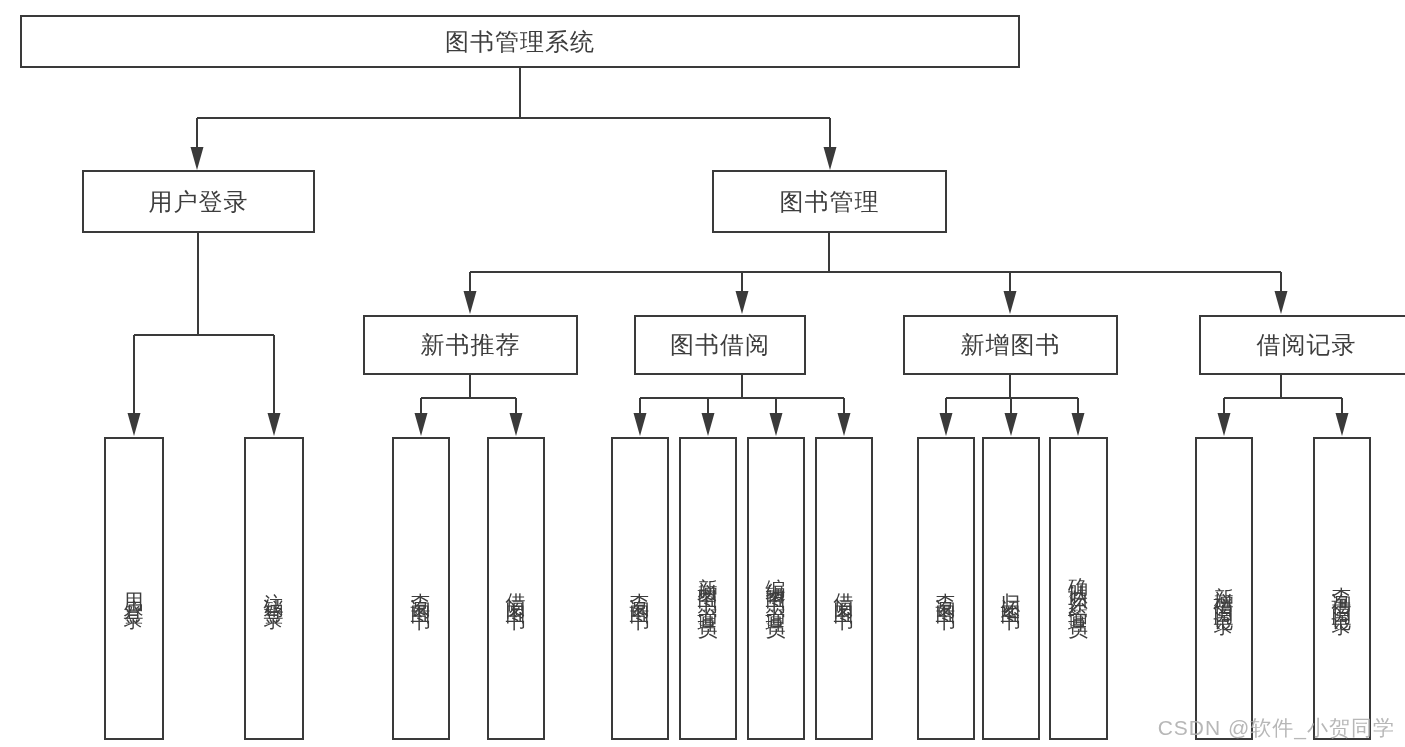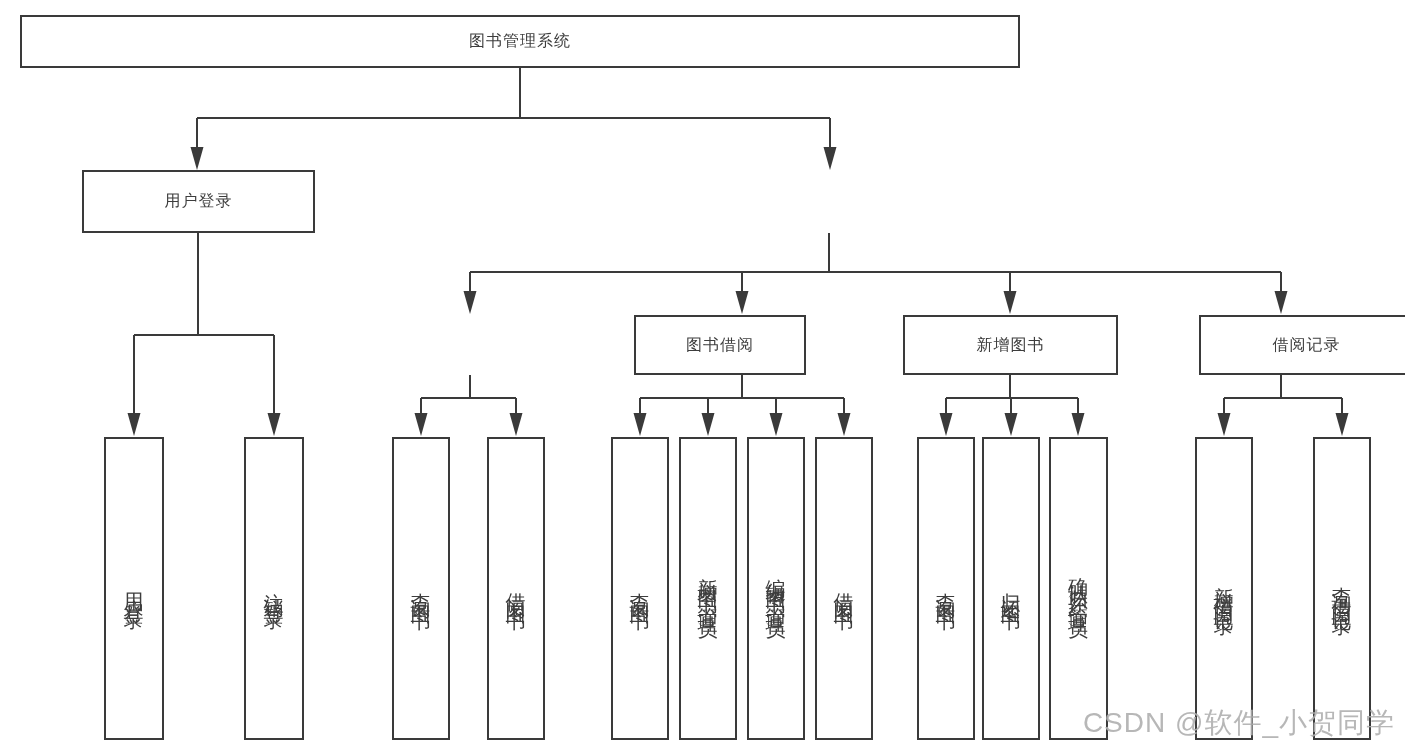--- a/index.html
+++ b/index.html
@@ -9,21 +9,21 @@
     background:#ffffff;
     font-family:"Liberation Sans","DejaVu Sans",sans-serif;
     overflow:hidden;
   }
   #wires{position:absolute;left:0;top:0;width:1405px;height:747px;}
   .hbox{
     position:absolute;
     border:2px solid #3a3a3a;
     background:#ffffff;
     display:flex;align-items:center;justify-content:center;
-    font-size:16px;color:#3d3d3d;
+    font-size:24px;color:#3d3d3d;
     letter-spacing:1px;
     box-sizing:border-box;
   }
   .vbox{
     position:absolute;
     border:2px solid #3a3a3a;
     background:#ffffff;
     display:flex;align-items:center;justify-content:center;
     box-sizing:border-box;
     top:437px;height:303px;width:58px;
@@ -32,21 +32,21 @@
     writing-mode:vertical-rl;
     text-orientation:mixed;
     font-size:20px;color:#3d3d3d;
     letter-spacing:6px;
     line-height:1;
     white-space:nowrap;
   }
   .watermark{
     position:absolute;
     right:10px;bottom:5px;
-    font-size:28px;
+    font-size:21px;
     color:rgba(175,175,175,0.9);
     letter-spacing:1px;
     pointer-events:none;
     text-align:center;
   }
 </style>
 </head>
 <body>
 
 <div id="canvas">
@@ -119,21 +119,27 @@
     </g>
   </svg>
 
   <div class="hbox" style="left:20px;top:15px;width:1000px;height:53px;">
     <span>图书管理系统</span>
   </div>
 
   <div class="hbox" style="left:82px;top:170px;width:233px;height:63px;">
     <span>用户登录</span>
   </div>
+  <div class="hbox" style="left:712px;top:170px;width:235px;height:63px;">
+    <span>图书管理</span>
+  </div>
 
+  <div class="hbox" style="left:363px;top:315px;width:215px;height:60px;">
+    <span>新书推荐</span>
+  </div>
   <div class="hbox" style="left:634px;top:315px;width:172px;height:60px;">
     <span>图书借阅</span>
   </div>
   <div class="hbox" style="left:903px;top:315px;width:215px;height:60px;">
     <span>新增图书</span>
   </div>
   <div class="hbox" style="left:1173px;top:315px;width:215px;height:60px;margin-left:26px;">
     <span>借阅记录</span>
   </div>
 

